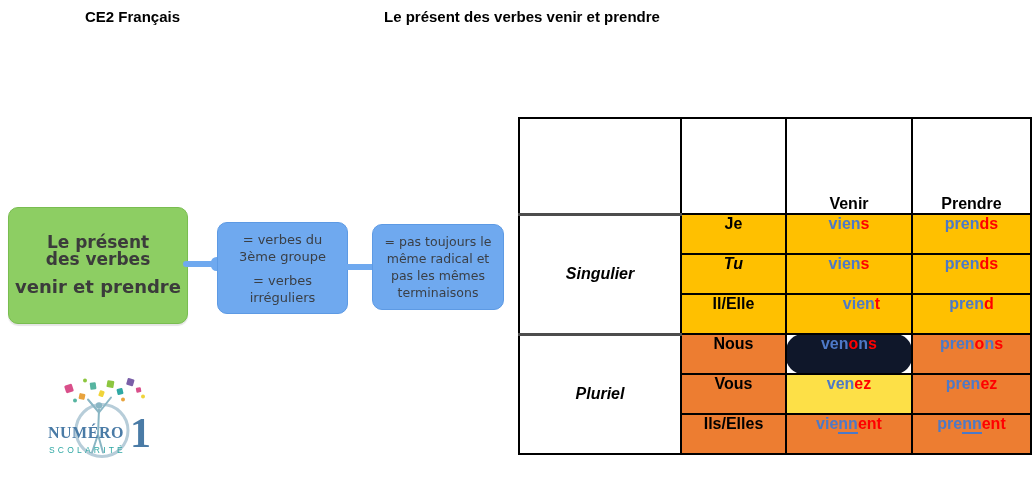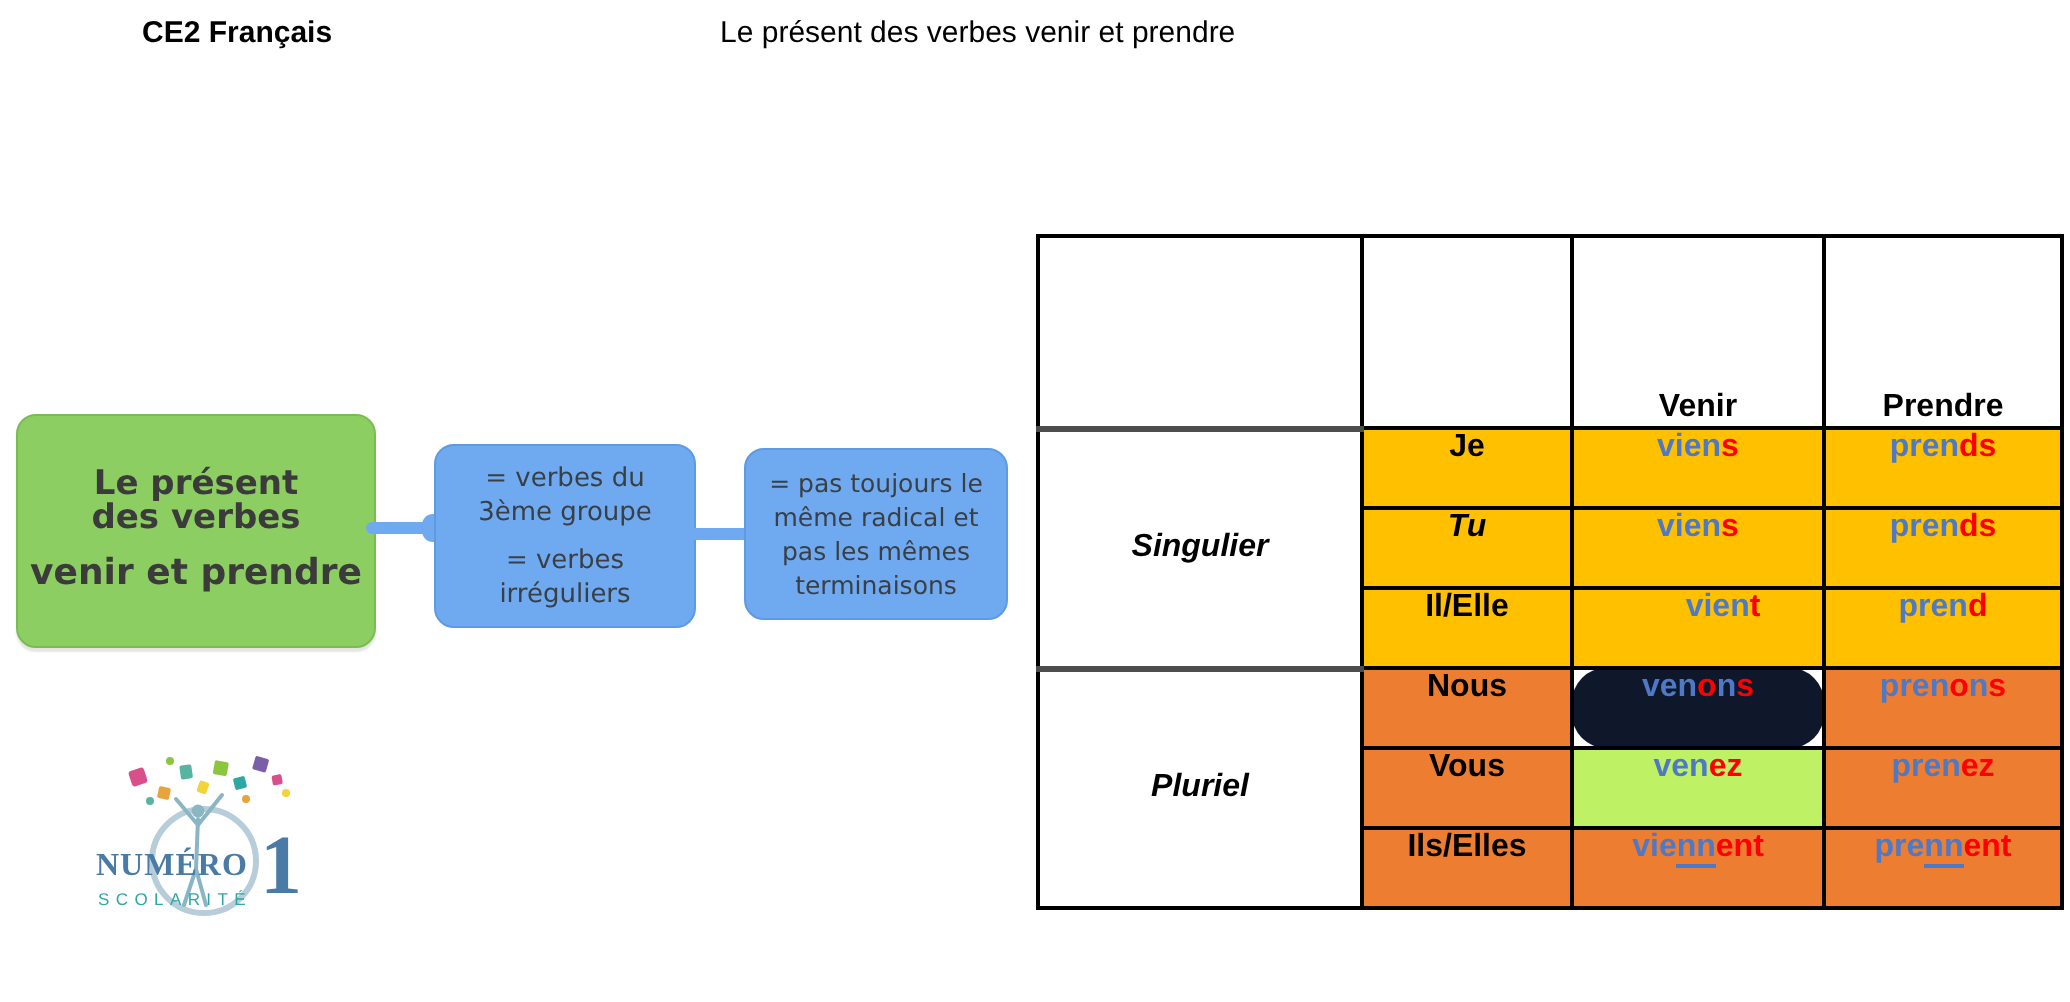--- a/index.html
+++ b/index.html
@@ -1,21 +1,21 @@
 <!DOCTYPE html>
 <html style="--green-box-bg: #8dce63; --blue-box-bg: #6fa9ef; --connector: #6fa9ef; --singulier-bg: #ffc000; --pluriel-bg: #ed7d31; --stem: #4d79c7; --ending: #ff0000; --logo-blue: #4a7ba6; --logo-teal: #2fa8a4;"><head>
 <meta charset="utf-8">
 <style>
   html,body{margin:0;padding:0;background:#fff;}
   #page{position:relative;width:1035px;height:501px;background:#ffffff;overflow:hidden;
         font-family:"Liberation Sans",sans-serif;}
 
   
-  .course-label{position:absolute;left:71px;top:8px;font-size:15px;font-weight:bold;color:#000;}
-  .sheet-title{position:absolute;left:360px;top:8px;font-size:15px;font-weight:normal;color:#000;}
+  .course-label{position:absolute;left:85px;top:8px;font-size:15px;font-weight:bold;color:#000;}
+  .sheet-title{position:absolute;left:384px;top:8px;font-size:15px;font-weight:bold;color:#000;}
 
   
   .mm-box{position:absolute;border-radius:10px;display:flex;flex-direction:column;
           align-items:center;justify-content:center;text-align:center;
           font-family:"DejaVu Sans",sans-serif;color:#3a3f46;}
   .mm-root{left:8px;top:207px;width:178px;height:115px;background:var(--green-box-bg);
            border:1px solid #79bd50;box-shadow:0 2px 1px rgba(0,0,0,0.10);
            font-weight:bold;color:#3b3b3b;}
   .mm-root .l12{font-size:17px;line-height:17px;}
   .mm-root .l3{font-size:18px;line-height:20px;margin-top:9px;}
@@ -115,21 +115,21 @@
           <td class="verb-cell" style="background: rgb(255, 192, 0);"><span style="color: rgb(77, 121, 199);">pren</span><span style="color: rgb(255, 0, 0);">d</span></td>
         </tr>
         <tr class="body-row">
           <td class="cat-cell" rowspan="3">Pluriel</td>
           <td class="pronoun-cell" style="background: rgb(237, 125, 49);">Nous</td>
           <td class="verb-cell" style="background: #0f172a; border-radius: 17px;"><span style="color: rgb(77, 121, 199);">ven</span><span style="color: rgb(255, 0, 0);">o</span><span style="color: rgb(77, 121, 199);">n</span><span style="color: rgb(255, 0, 0);">s</span></td>
           <td class="verb-cell" style="background: rgb(237, 125, 49);"><span style="color: rgb(77, 121, 199);">pren</span><span style="color: rgb(255, 0, 0);">o</span><span style="color: rgb(77, 121, 199);">n</span><span style="color: rgb(255, 0, 0);">s</span></td>
         </tr>
         <tr class="body-row">
           <td class="pronoun-cell" style="background: rgb(237, 125, 49);">Vous</td>
-          <td class="verb-cell" style="background: #bef264;"><span style="color: rgb(77, 121, 199);">ven</span><span style="color: rgb(255, 0, 0);">ez</span></td>
+          <td class="verb-cell" style="background: #fde047;"><span style="color: rgb(77, 121, 199);">ven</span><span style="color: rgb(255, 0, 0);">ez</span></td>
           <td class="verb-cell" style="background: rgb(237, 125, 49);"><span style="color: rgb(77, 121, 199);">pren</span><span style="color: rgb(255, 0, 0);">ez</span></td>
         </tr>
         <tr class="body-row">
           <td class="pronoun-cell" style="background: rgb(237, 125, 49);">Ils/Elles</td>
           <td class="verb-cell" style="background: rgb(237, 125, 49);"><span style="color: rgb(77, 121, 199);">vie</span><span class="u" style="color: rgb(77, 121, 199);">nn</span><span style="color: rgb(255, 0, 0);">ent</span></td>
           <td class="verb-cell" style="background: rgb(237, 125, 49);"><span style="color: rgb(77, 121, 199);">pre</span><span class="u" style="color: rgb(77, 121, 199);">nn</span><span style="color: rgb(255, 0, 0);">ent</span></td>
         </tr>
       </tbody>
   </table>
 

